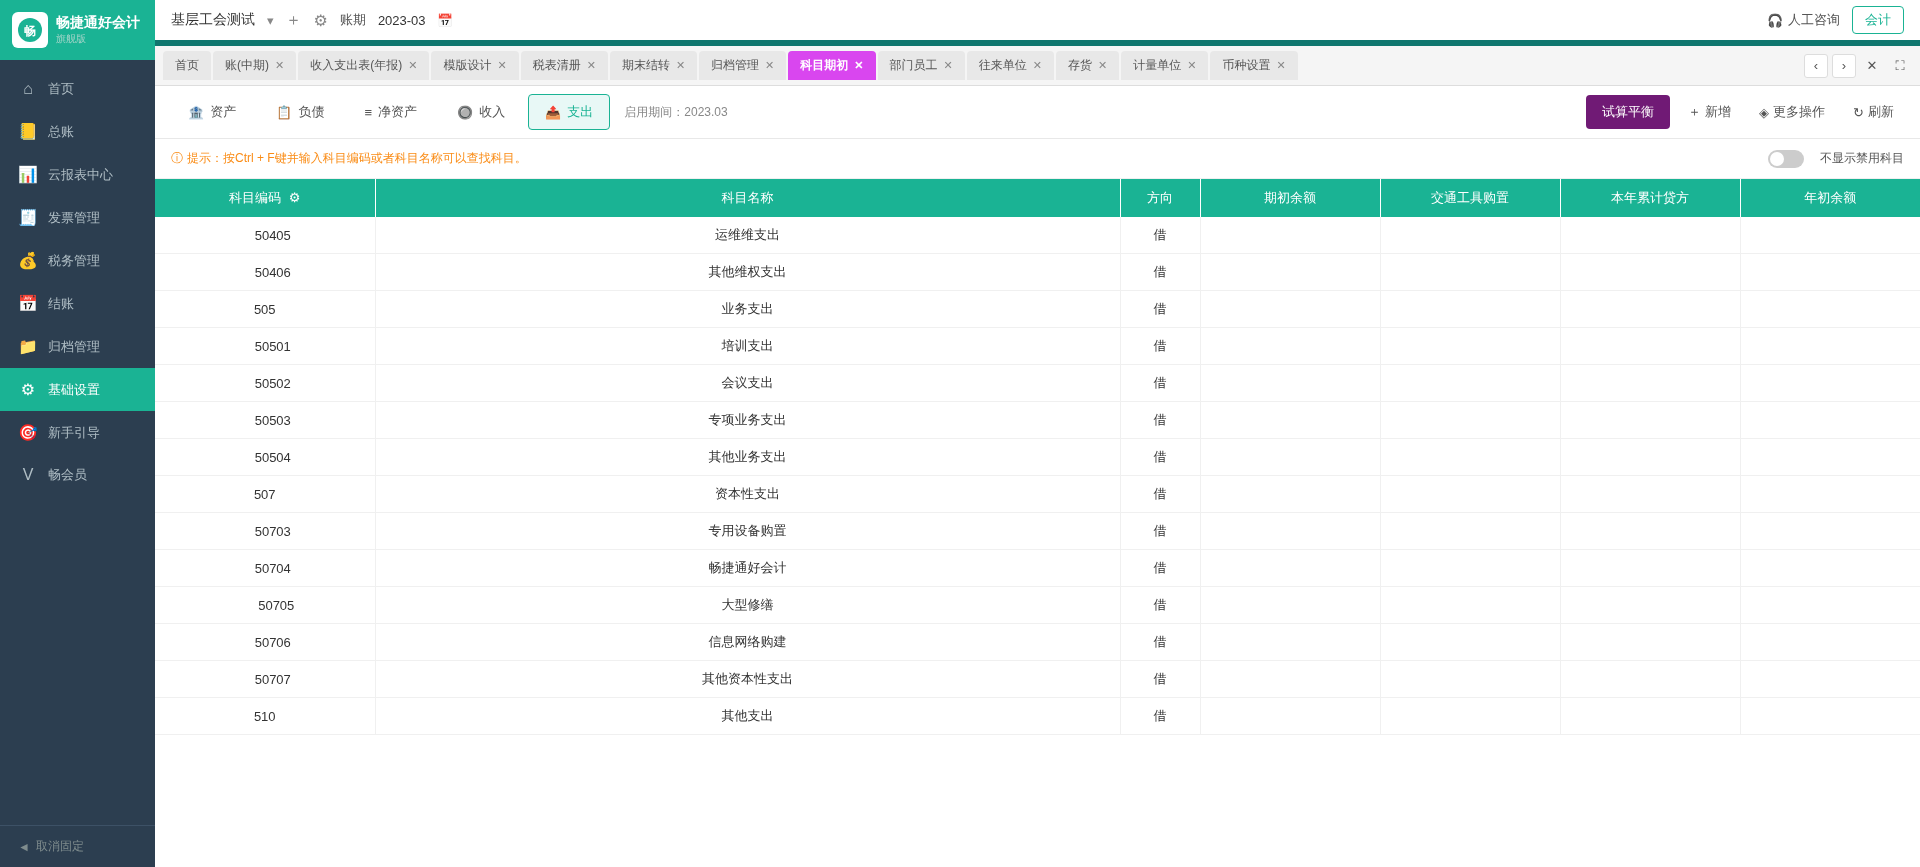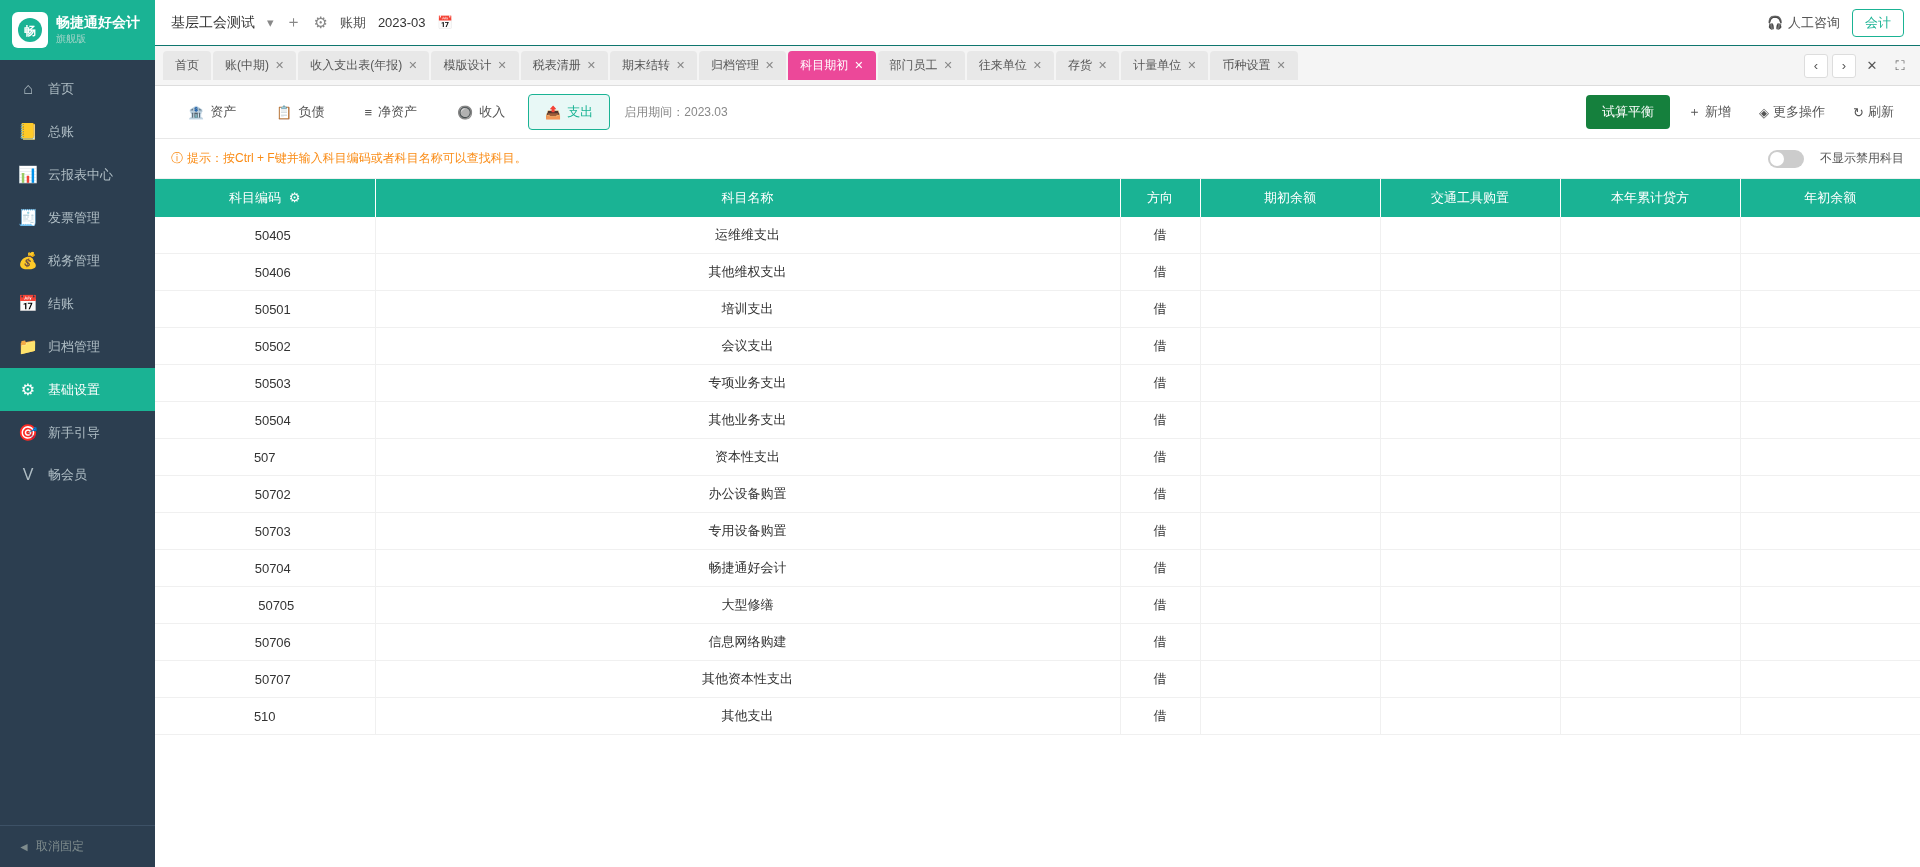--- a/index.html
+++ b/index.html
@@ -17,48 +17,48 @@
     .nav-item { display: flex; align-items: center; gap: 10px; padding: 12px 18px; cursor: pointer; color: #b0bec5; transition: background 0.2s; }
     .nav-item.active { background: #1ab394; color: #fff; }
     .nav-item span.label { font-size: 13px; }
     .nav-item .icon { font-size: 16px; width: 20px; text-align: center; }
     .sidebar-footer { padding: 12px 18px; color: #7f8c8d; font-size: 12px; cursor: pointer; border-top: 1px solid #3d5166; display: flex; align-items: center; gap: 6px; }
 
     
     .main { flex: 1; display: flex; flex-direction: column; height: 867px; overflow: hidden; }
 
     
-    .top-header { height: 46px; background: #fff; display: flex; align-items: center; padding: 0 16px; gap: 12px; border-bottom: 1px solid #0f766e; flex-shrink: 0; }
+    .top-header { height: 46px; background: #fff; display: flex; align-items: center; padding: 0 16px; gap: 12px; border-bottom: 6px solid #0f766e; flex-shrink: 0; }
     .company-name { font-size: 14px; color: #333; font-weight: 500; }
     .header-arrow { color: #888; cursor: pointer; }
     .header-plus { color: #888; cursor: pointer; font-size: 16px; }
     .header-settings { color: #888; cursor: pointer; font-size: 16px; }
     .period-label { font-size: 13px; color: #555; }
     .period-value { font-size: 13px; color: #333; font-weight: 500; }
     .period-icon { color: #1ab394; cursor: pointer; }
     .header-right { margin-left: auto; display: flex; align-items: center; gap: 12px; }
     .help-btn { display: flex; align-items: center; gap: 4px; color: #555; cursor: pointer; font-size: 13px; }
     .account-btn { border: 1px solid #1ab394; color: #1ab394; padding: 4px 12px; border-radius: 4px; cursor: pointer; font-size: 13px; font-weight: 500; }
 
     
     .tab-bar { height: 40px; background: #f5f5f5; display: flex; align-items: center; padding: 0 8px; gap: 2px; border-bottom: 1px solid #ddd; flex-shrink: 0; overflow: hidden; }
     .tab-item { display: flex; align-items: center; gap: 4px; padding: 6px 12px; border-radius: 4px 4px 0 0; cursor: pointer; font-size: 12px; color: #555; background: #e8e8e8; white-space: nowrap; }
-    .tab-item.active { background: #ec4899; color: #fff; }
+    .tab-item.active { background: #d946ef; color: #fff; font-weight: bold; }
     .tab-close { font-size: 11px; color: #888; margin-left: 2px; cursor: pointer; }
     .tab-item.active .tab-close { color: #fff; }
     .tab-nav-btn { width: 24px; height: 24px; display: flex; align-items: center; justify-content: center; cursor: pointer; color: #555; border: 1px solid #ddd; border-radius: 3px; background: #fff; flex-shrink: 0; }
     .tab-close-btn { width: 24px; height: 24px; display: flex; align-items: center; justify-content: center; cursor: pointer; color: #555; flex-shrink: 0; }
     .tab-expand-btn { width: 24px; height: 24px; display: flex; align-items: center; justify-content: center; cursor: pointer; color: #555; flex-shrink: 0; }
 
     
     .content { flex: 1; display: flex; flex-direction: column; overflow: hidden; background: #fff; }
     .sub-tab { display: flex; align-items: center; gap: 6px; padding: 8px 16px; border-radius: 4px; cursor: pointer; font-size: 13px; color: #555; border: 1px solid transparent; }
     .sub-tab.active { background: #e8f8f6; border-color: #1ab394; color: #1ab394; }
     .period-info { margin-left: auto; font-size: 12px; color: #888; }
-    .btn-balance { background: #15803d; color: #fff; border: none; padding: 8px 16px; border-radius: 4px; cursor: pointer; font-size: 13px; font-weight: 500; }
+    .btn-balance { background: #701a75; color: #fff; border: none; padding: 8px 16px; border-radius: 4px; cursor: pointer; font-size: 13px; font-weight: 500; }
     .btn-add { display: flex; align-items: center; gap: 4px; color: #555; cursor: pointer; font-size: 13px; padding: 6px 10px; }
     .btn-more { display: flex; align-items: center; gap: 4px; color: #555; cursor: pointer; font-size: 13px; padding: 6px 10px; }
     .btn-refresh { display: flex; align-items: center; gap: 4px; color: #555; cursor: pointer; font-size: 13px; padding: 6px 10px; }
 
     
     .toolbar-row { height: 40px; background: #fff; display: flex; align-items: center; padding: 0 16px; border-bottom: 1px solid #f0f0f0; flex-shrink: 0; gap: 12px; }
     .hint-text { font-size: 12px; color: #fa8c16; display: flex; align-items: center; gap: 4px; }
     .toggle-area { margin-left: auto; display: flex; align-items: center; gap: 16px; }
     .toggle-label { font-size: 12px; color: #555; }
     .toggle-switch { width: 36px; height: 18px; background: #ccc; border-radius: 9px; cursor: pointer; position: relative; }
@@ -318,20 +318,29 @@
     </tr>
             <tr>
       <td class="code " style="padding-left:28px;">50406</td>
       <td>其他维权支出</td>
       <td>借</td>
       <td></td>
       <td></td>
       <td></td>
       <td></td>
     </tr>
+            <tr class="parent-row">
+      <td class="code parent-code" style="font-weight:500;">505</td>
+      <td>业务支出</td>
+      <td>借</td>
+      <td></td>
+      <td></td>
+      <td></td>
+      <td></td>
+    </tr>
             <tr>
       <td class="code " style="padding-left:28px;">50501</td>
       <td>培训支出</td>
       <td>借</td>
       <td></td>
       <td></td>
       <td></td>
       <td></td>
     </tr>
             <tr>
@@ -364,29 +373,20 @@
             <tr class="parent-row">
       <td class="code parent-code" style="font-weight:500;">507</td>
       <td>资本性支出</td>
       <td>借</td>
       <td></td>
       <td></td>
       <td></td>
       <td></td>
     </tr>
             <tr>
-      <td class="code " style="padding-left:28px;">50702</td>
-      <td>办公设备购置</td>
-      <td>借</td>
-      <td></td>
-      <td></td>
-      <td></td>
-      <td></td>
-    </tr>
-            <tr>
       <td class="code " style="padding-left:28px;">50703</td>
       <td>专用设备购置</td>
       <td>借</td>
       <td></td>
       <td></td>
       <td></td>
       <td></td>
     </tr>
             <tr>
       <td class="code " style="padding-left:28px;">50704</td>

